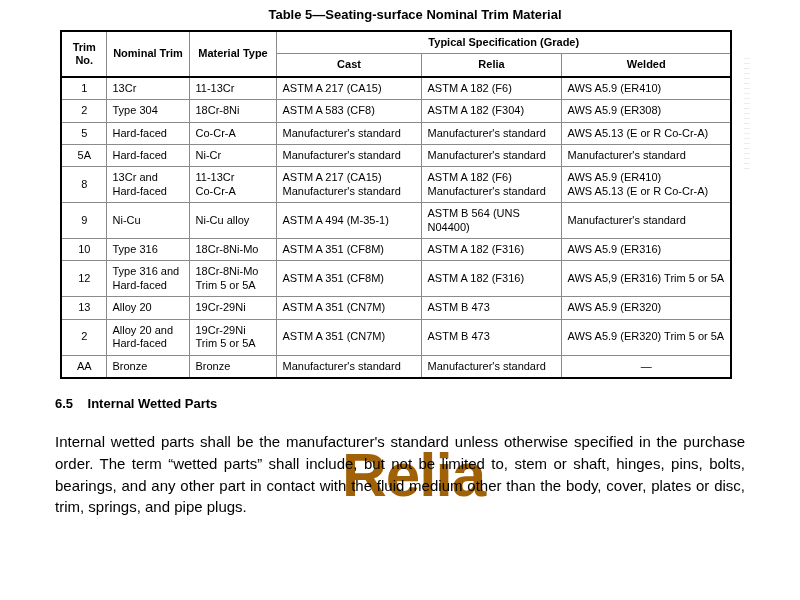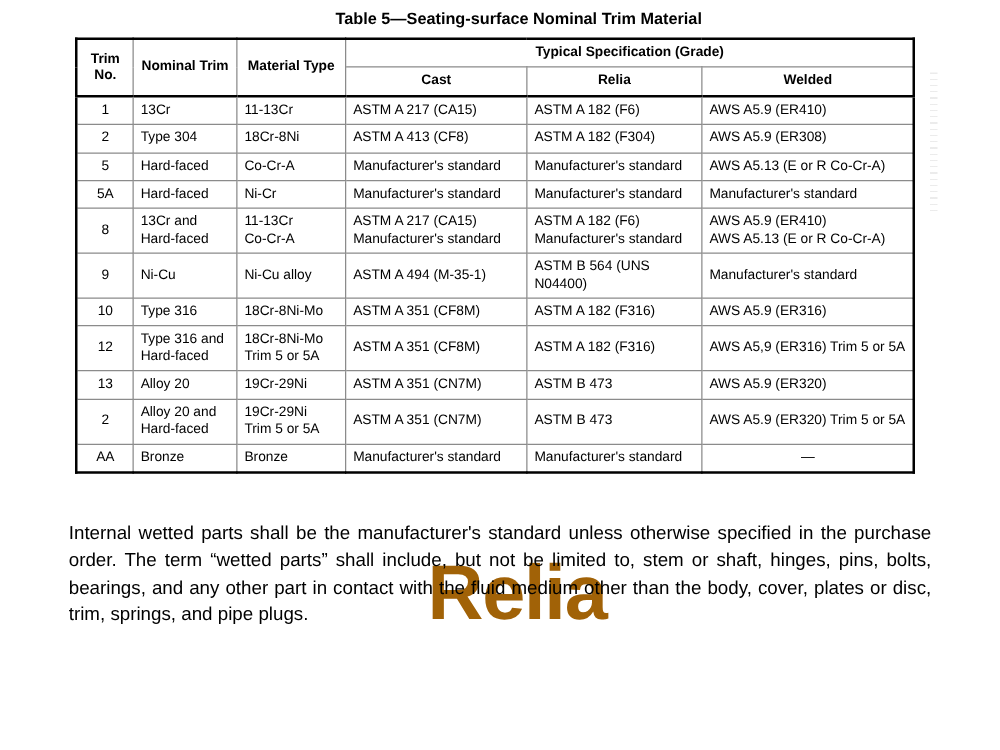--- a/index.html
+++ b/index.html
@@ -189,21 +189,21 @@
             <td class="c-left">13Cr</td>
             <td class="c-left">11-13Cr</td>
             <td class="c-left">ASTM A 217 (CA15)</td>
             <td class="c-left">ASTM A 182 (F6)</td>
             <td class="c-left">AWS A5.9 (ER410)</td>
           </tr>
           <tr>
             <td class="c-num">2</td>
             <td class="c-left">Type 304</td>
             <td class="c-left">18Cr-8Ni</td>
-            <td class="c-left">ASTM A 413 (CF8)</td>
+            <td class="c-left">ASTM A 583 (CF8)</td>
             <td class="c-left">ASTM A 182 (F304)</td>
             <td class="c-left">AWS A5.9 (ER308)</td>
           </tr>
           <tr>
             <td class="c-num">5</td>
             <td class="c-left">Hard-faced</td>
             <td class="c-left">Co-Cr-A</td>
             <td class="c-left">Manufacturer's standard</td>
             <td class="c-left">Manufacturer's standard</td>
             <td class="c-left">AWS A5.13 (E or R Co-Cr-A)</td>
@@ -270,17 +270,18 @@
             <td class="c-left">Bronze</td>
             <td class="c-left">Manufacturer's standard</td>
             <td class="c-left">Manufacturer's standard</td>
             <td class="c-center">—</td>
           </tr>
         </tbody>
     </table>
   </div>
 
   <div class="section" id="section-65">
+    <div class="sec-head">6.5    Internal Wetted Parts</div>
     <p class="sec-body">Internal wetted parts shall be the manufacturer's standard unless otherwise specified in the purchase order. The term “wetted parts” shall include, but not be limited to, stem or shaft, hinges, pins, bolts, bearings, and any other part in contact with the fluid medium other than the body, cover, plates or disc, trim, springs, and pipe plugs.</p>
   </div>
 
 
 </div>
 
 </body></html>

